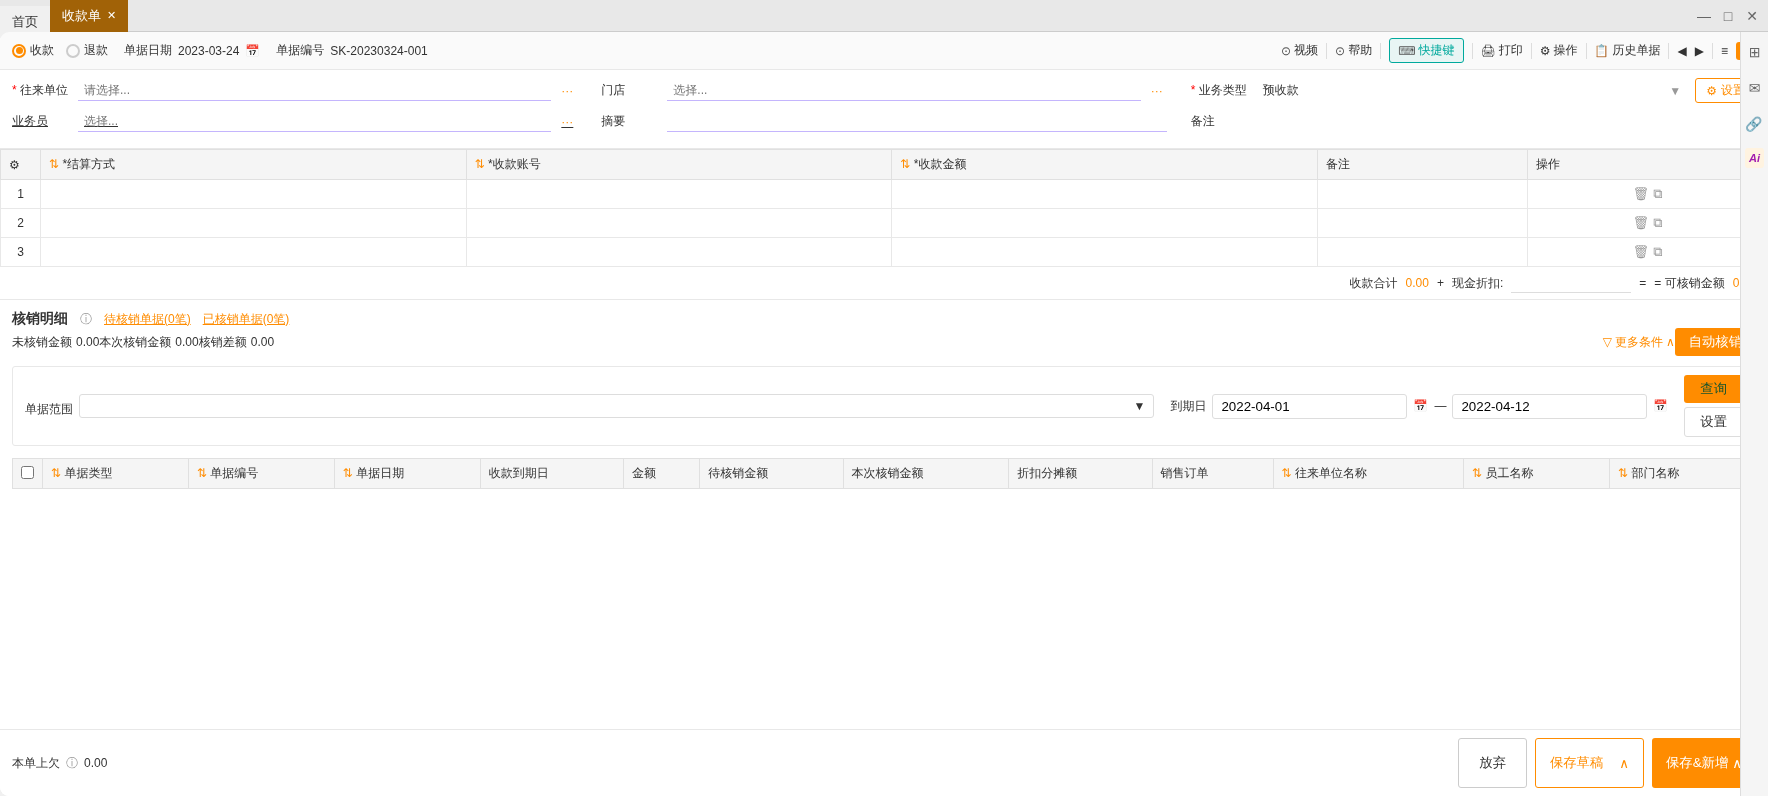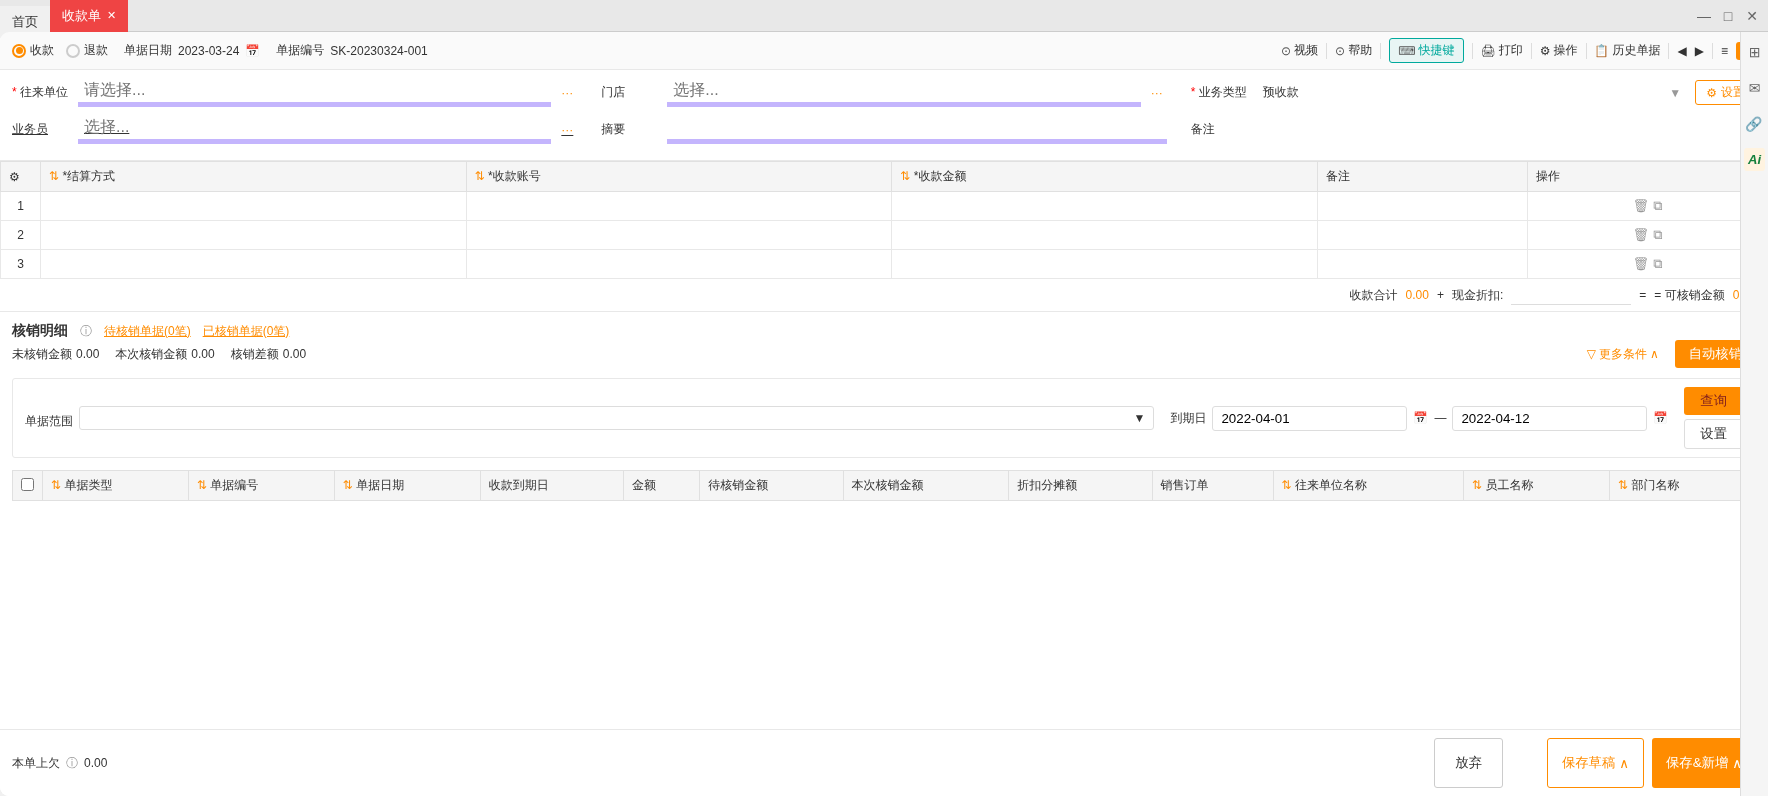--- a/index.html
+++ b/index.html
@@ -2,21 +2,21 @@
 <html><head>
   <meta charset="utf-8">
   <style>
     * { box-sizing: border-box; margin: 0; padding: 0; }
     body { font-family: 'Microsoft YaHei', Arial, sans-serif; font-size: 12px; background: #f0f0f0; color: #333; overflow: hidden; }
 
     
     .tab-bar { display: flex; align-items: center; background: #e8e8e8; height: 32px; border-bottom: 1px solid #ccc; }
     .tab-item { padding: 0 12px; height: 32px; display: flex; align-items: center; cursor: pointer; font-size: 13px; gap: 6px; }
     .tab-item.home { background: #f0f0f0; color: #333; margin-top: 12px; }
-    .tab-item.active { background: #ef4444; color: white; }
+    .tab-item.active { background: #a16207; color: white; }
     .tab-close { font-size: 11px; cursor: pointer; }
     .window-controls { margin-left: auto; display: flex; align-items: center; gap: 8px; padding-right: 8px; }
     .win-btn { width: 16px; height: 16px; display: flex; align-items: center; justify-content: center; cursor: pointer; font-size: 14px; color: #666; }
 
     
     .main-content { background: white; height: calc(100vh - 32px); display: flex; flex-direction: column; overflow: hidden; border-radius: 9px; }
 
     
     .toolbar { display: flex; align-items: center; padding: 6px 12px; background: #fafafa; border-bottom: 1px solid #e8e8e8; gap: 16px; }
     .radio-group { display: flex; align-items: center; gap: 12px; }
@@ -32,21 +32,21 @@
     .toolbar-btn { display: flex; align-items: center; gap: 3px; cursor: pointer; color: #333; font-size: 12px; }
     .toolbar-btn .icon { color: #555; }
     .divider-v { width: 1px; height: 16px; background: #ddd; }
 
     
     .form-area { padding: 8px 12px; border-bottom: 1px solid #e8e8e8; }
     .form-row { display: flex; align-items: center; gap: 0; margin-bottom: 8px; }
     .form-field { display: flex; align-items: center; flex: 1; gap: 6px; }
     .field-label { color: #333; white-space: nowrap; min-width: 60px; }
     .field-label.required::before { content: '* '; color: red; }
-    .field-input { flex: 1; border: none; border-bottom: 5px solid #c4b5fd; padding: 3px 6px; font-size: 16px; color: #999; outline: none; background: transparent; }
+    .field-input { flex: 1; border: none; border-bottom: 1px solid #c4b5fd; padding: 3px 6px; font-size: 12px; color: #999; outline: none; background: transparent; }
     .field-more { color: #ff8c00; cursor: pointer; padding: 0 4px; }
     .settings-btn { display: flex; align-items: center; gap: 4px; border: 1px solid #ff8c00; color: #ff8c00; padding: 3px 10px; border-radius: 3px; cursor: pointer; margin-left: 8px; }
 
     
     .table-section { flex: 0 0 auto; border-bottom: 1px solid #e8e8e8; }
     .data-table { width: 100%; border-collapse: collapse; }
     .data-table th { background: #f5f5f5; border: 1px solid #e0e0e0; padding: 6px 8px; text-align: left; font-weight: 500; white-space: nowrap; }
     .data-table td { border: 1px solid #e8e8e8; padding: 6px 8px; }
     .data-table .row-num { text-align: center; width: 40px; color: #333; }
     .gear-col { width: 40px; text-align: center; }
@@ -55,46 +55,46 @@
     .table-footer { display: flex; align-items: center; justify-content: flex-end; padding: 6px 12px; gap: 8px; color: #333; }
     .footer-val { color: #ff8c00; font-weight: 500; }
     .footer-input { width: 120px; border: none; border-bottom: 1px solid #ddd; padding: 2px 4px; }
 
     
     .verify-section { flex: 1; overflow: auto; padding: 10px 12px; }
     .verify-header { display: flex; align-items: center; gap: 12px; margin-bottom: 0; }
     .verify-title { font-size: 14px; font-weight: bold; }
     .help-icon { color: #999; cursor: pointer; }
     .tab-link { color: #ff8c00; cursor: pointer; text-decoration: underline; font-size: 12px; }
-    .verify-stats { display: flex; align-items: center; gap: 16px; margin-bottom: 10px; color: #333; }
+    .verify-stats { display: flex; align-items: center; margin-bottom: 10px; color: #333; }
     .stat-item { display: flex; align-items: center; gap: 4px; }
     .auto-btn { background: #ff8c00; color: white; border: none; padding: 5px 14px; border-radius: 3px; cursor: pointer; }
     .more-conditions { color: #ff8c00; cursor: pointer; display: flex; align-items: center; gap: 3px; margin-left: auto; }
 
     
     .filter-row { display: flex; align-items: center; gap: 16px; padding: 8px 0; border: 1px solid #e8e8e8; border-radius: 3px; padding: 8px 12px; margin-bottom: 8px; }
     .filter-field { display: flex; align-items: flex-end; gap: 6px; }
     .filter-select { display: flex; align-items: center; gap: 6px; flex: 1; border: 1px solid #ddd; border-radius: 3px; padding: 4px 8px; cursor: pointer; min-width: 200px; }
     .date-range { display: flex; align-items: center; gap: 6px; }
     .date-input { border: 1px solid #ddd; border-radius: 3px; padding: 4px 8px; min-width: 100px; }
-    .query-btn { background: #ff8c00; color: #7f1d1d; border: none; padding: 5px 16px; border-radius: 3px; cursor: pointer; }
+    .query-btn { background: #ff8c00; color: #14532d; border: none; padding: 5px 16px; border-radius: 3px; cursor: pointer; }
     .settings-btn2 { background: white; color: #333; border: 1px solid #ddd; padding: 5px 12px; border-radius: 3px; cursor: pointer; }
     .filter-actions { display: flex; flex-direction: column; gap: 4px; margin-left: auto; }
 
     
     .bottom-table { width: 100%; border-collapse: collapse; margin-top: 12px; }
     .bottom-table th { background: #f5f5f5; border: 1px solid #e0e0e0; padding: 6px 8px; text-align: left; font-weight: 500; white-space: nowrap; font-size: 12px; }
     .checkbox-col { width: 30px; text-align: center; }
 
     
     .bottom-bar { display: flex; align-items: center; padding: 8px 12px; border-top: 1px solid #e8e8e8; background: white; gap: 8px; }
     .bottom-info { display: flex; align-items: center; gap: 6px; font-size: 12px; color: #333; }
     .bottom-actions { margin-left: auto; display: flex; gap: 8px; }
     .btn-abandon { background: white; color: #333; border: 1px solid #ccc; padding: 6px 20px; border-radius: 3px; cursor: pointer; }
-    .btn-save-draft { background: white; color: #ff8c00; border: 1px solid #ff8c00; padding: 6px 14px; border-radius: 3px; cursor: pointer; display: flex; align-items: center; gap: 4px; margin-left: 36px; }
+    .btn-save-draft { background: white; color: #ff8c00; border: 1px solid #ff8c00; padding: 6px 14px; border-radius: 3px; cursor: pointer; display: flex; align-items: center; gap: 16px; }
     .btn-save-new { background: #ff8c00; color: white; border: none; padding: 16px 14px; border-radius: 3px; cursor: pointer; display: flex; align-items: center; gap: 4px; }
 
     
     .right-sidebar { position: fixed; right: 0; top: 32px; width: 28px; background: #f5f5f5; border-left: 1px solid #ddd; display: flex; flex-direction: column; align-items: center; padding: 8px 0; gap: 12px; height: calc(100vh - 32px); }
     .sidebar-icon { cursor: pointer; color: #666; font-size: 14px; padding: 4px; }
     .sidebar-icon.active { color: #ff8c00; background: #fff3e0; border-radius: 3px; }
   </style>
 </head>
 <body>
 
@@ -376,14 +376,14 @@
         <span>∧</span>
       </button>
     </div>
   </div>
 </div>
 
 <div class="right-sidebar">
   <div class="sidebar-icon">⊞</div>
   <div class="sidebar-icon">✉</div>
   <div class="sidebar-icon">🔗</div>
-  <div class="sidebar-icon active" style="color:#15803d; font-style:italic; font-weight:bold; font-size:13px;">Ai</div>
+  <div class="sidebar-icon active" style="color:#a21caf; font-style:italic; font-weight:bold; font-size:11px;">Ai</div>
 </div>
 
 </body></html>

